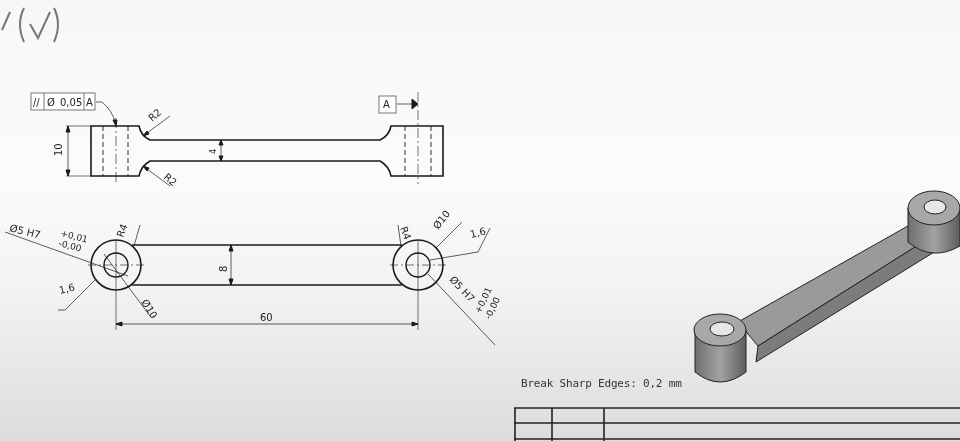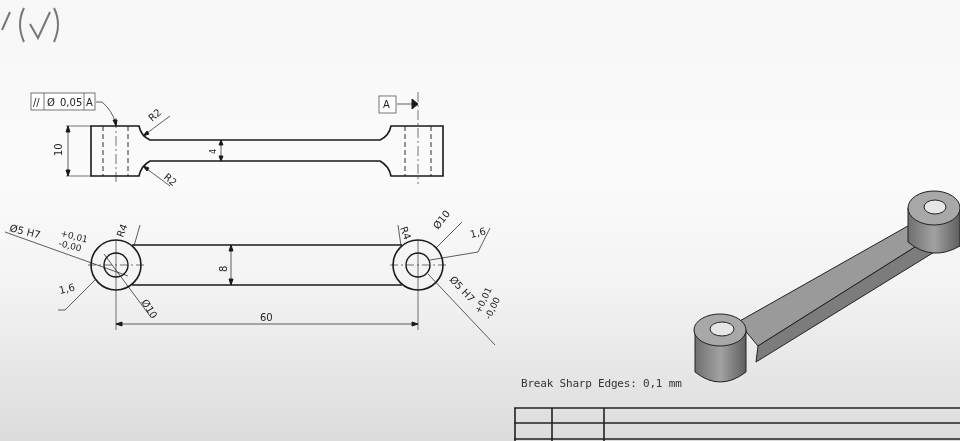--- a/index.html
+++ b/index.html
@@ -138,21 +138,21 @@
     <path d="M908 208 L908 242 Q932 262 960 246 L960 208 Z" fill="url(#cyl)"></path>
     <ellipse cx="934" cy="208" rx="26" ry="17" fill="#a8a8a8"></ellipse>
     <ellipse cx="935" cy="207" rx="11" ry="7" fill="#e6e6e6"></ellipse>
 
     <path d="M695 330 L695 372 Q720 392 746 372 L746 330 Z" fill="url(#cyl)"></path>
     <ellipse cx="720" cy="330" rx="26" ry="16" fill="#a8a8a8"></ellipse>
     <ellipse cx="722" cy="329" rx="12" ry="7" fill="#e6e6e6"></ellipse>
   </g>
 </svg>
 
-<div class="note">Break Sharp Edges: 0,1 mm</div>
+<div class="note">Break Sharp Edges: 0,2 mm</div>
 
 <svg class="tbl" viewBox="0 0 446 34">
   <g stroke="#222" stroke-width="1.6" fill="none">
     <line x1="0" y1="1" x2="446" y2="1"></line>
     <line x1="0" y1="16" x2="446" y2="16"></line>
     <line x1="0" y1="32" x2="446" y2="32"></line>
     <line x1="1" y1="1" x2="1" y2="34"></line>
     <line x1="38" y1="1" x2="38" y2="34"></line>
     <line x1="90" y1="1" x2="90" y2="34"></line>
   </g>

